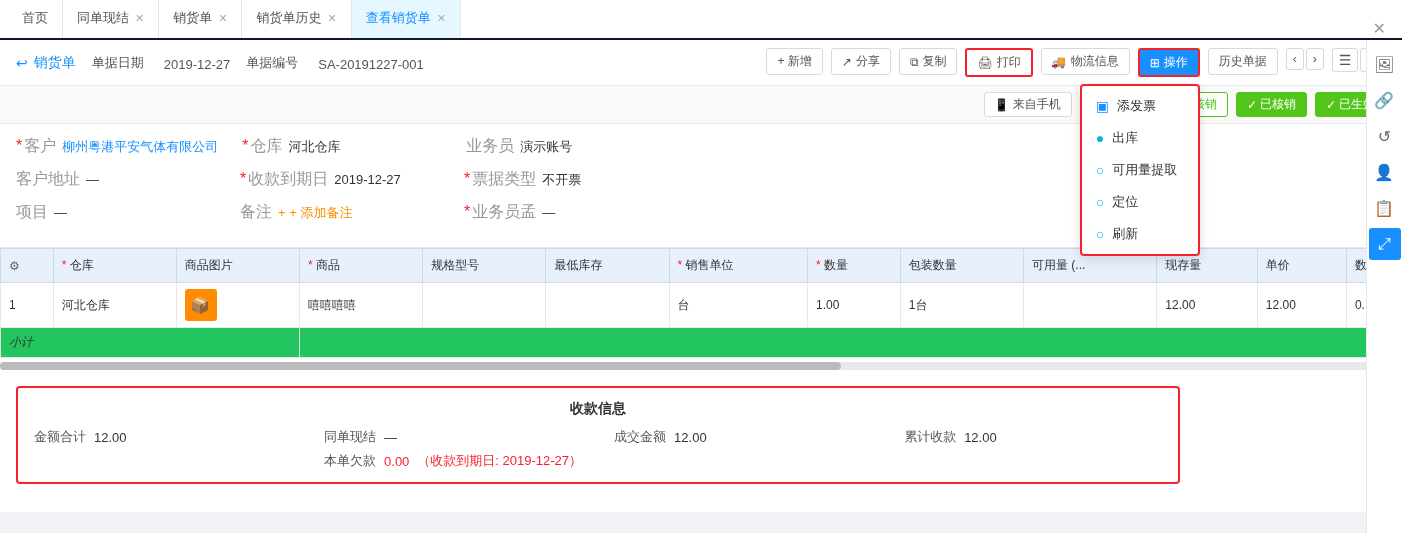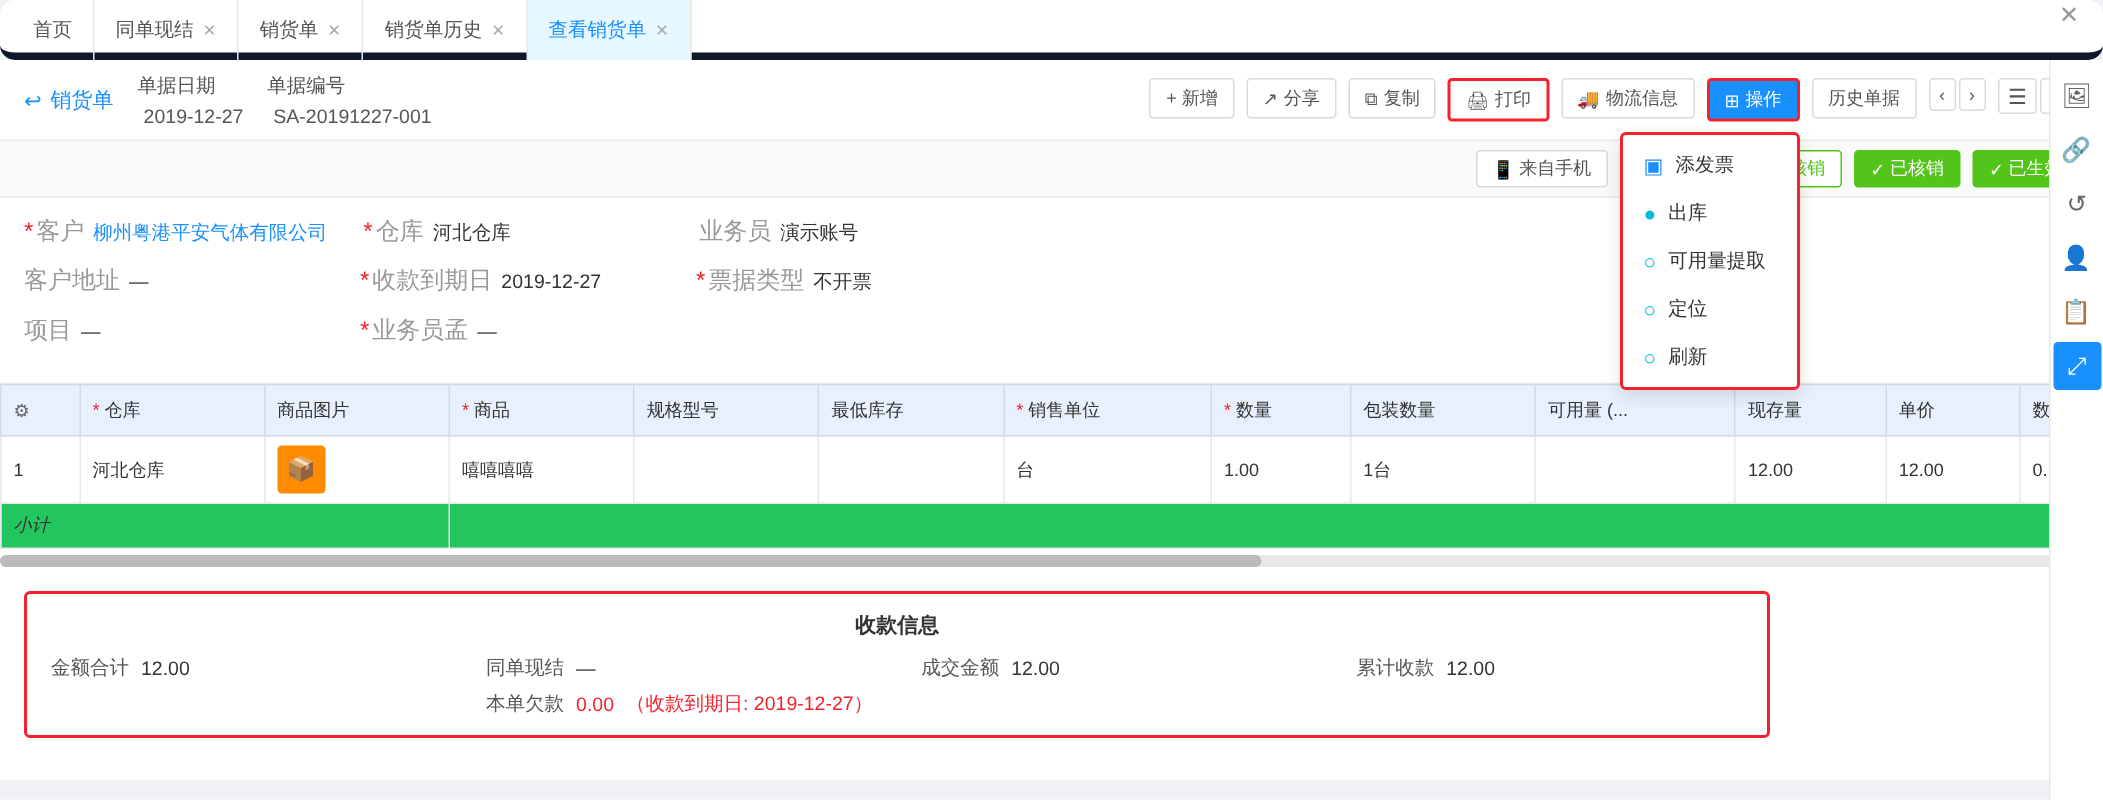--- a/index.html
+++ b/index.html
@@ -1,23 +1,22 @@
 <!DOCTYPE html>
 <html><head>
   <meta charset="utf-8">
   <style>
     * { box-sizing: border-box; margin: 0; padding: 0; }
     body { font-family: "Microsoft YaHei", "PingFang SC", sans-serif; font-size: 13px; background: #f0f2f5; color: #333; }
 
     
     .tab-bar {
-      display: flex; align-items: flex-start; background: #fff;
-      border-bottom: 5px solid #0f172a; height: 40px; padding: 0 8px;
+      display: flex; align-items: flex-end; background: #fff;
+      border-bottom: 2px solid #0f172a; height: 40px; padding: 0 8px;
       position: relative;
-      border-radius: 10px;
     }
     .tab-item {
       display: flex; align-items: center; padding: 0 14px; height: 40px;
       cursor: pointer; font-size: 13px; color: #555; border-right: 1px solid #e8e8e8;
       white-space: nowrap; position: relative;
     }
     .tab-item.active {
       background: #e6f7ff; color: #1890ff; font-weight: 500;
     }
     .tab-item .close-icon {
@@ -34,21 +33,21 @@
 
     
     .doc-header {
       display: flex; align-items: center; padding: 8px 16px;
       border-bottom: 1px solid #e8e8e8; background: #fff; gap: 16px;
     }
     .doc-title {
       display: flex; align-items: center; gap: 6px; color: #1890ff; font-weight: 500; font-size: 14px;
     }
     .doc-meta { display: flex; align-items: center; gap: 16px; color: #555; font-size: 13px; }
-    .doc-meta span { display: flex; align-items: flex-start; gap: 4px; flex-direction: column; }
+    .doc-meta span { display: flex; align-items: flex-end; gap: 16px; }
     .doc-actions {
       margin-left: auto; display: flex; align-items: flex-start; gap: 8px;
     }
     .btn-action {
       display: flex; align-items: center; gap: 4px; padding: 4px 10px;
       border: 1px solid #d9d9d9; border-radius: 3px; background: #fff;
       cursor: pointer; font-size: 12px; color: #555; white-space: nowrap;
     }
     .btn-action.active-tab {
       background: #1890ff; color: #fff; border-color: #1890ff;
@@ -319,20 +318,27 @@
       </div>
       <div class="form-field">
         <span class="form-label required">票据类型</span>
         <span class="form-value">不开票</span>
       </div>
     </div>
     <div class="form-row">
       <div class="form-field">
         <span class="form-label">项目</span>
         <span class="form-value">—</span>
+      </div>
+      <div class="form-field">
+        <span class="form-label">备注</span>
+        <span class="form-value link" style="color:#ff8c00;">
+          <span>+</span>
+          <span>+ 添加备注</span>
+        </span>
       </div>
       <div class="form-field">
         <span class="form-label required">业务员孟</span>
         <span class="form-value">—</span>
       </div>
     </div>
   </div>
 
   <div class="table-wrap">
     <table>

